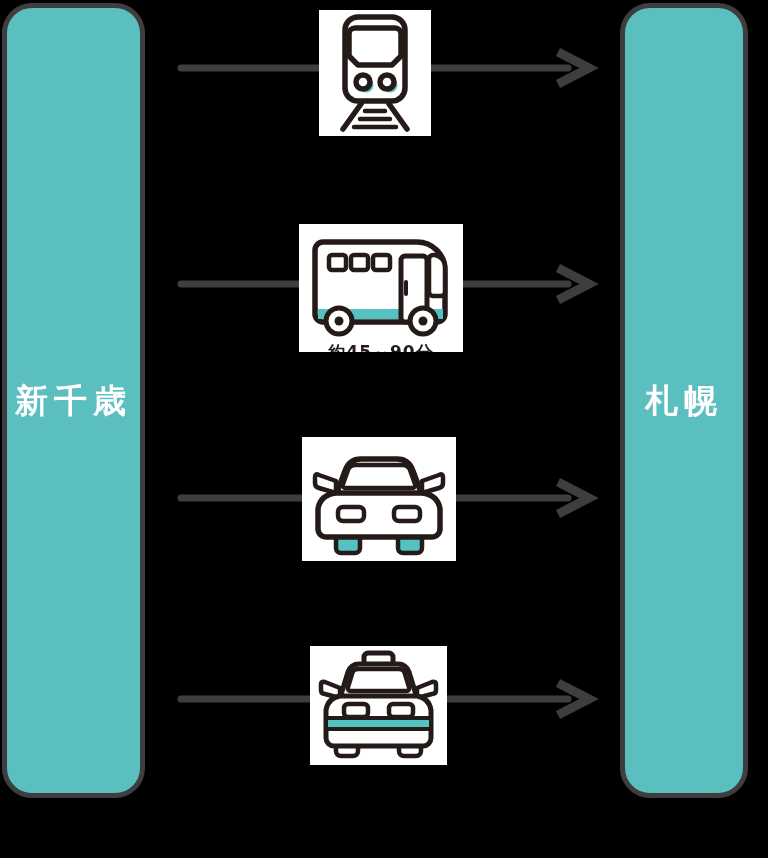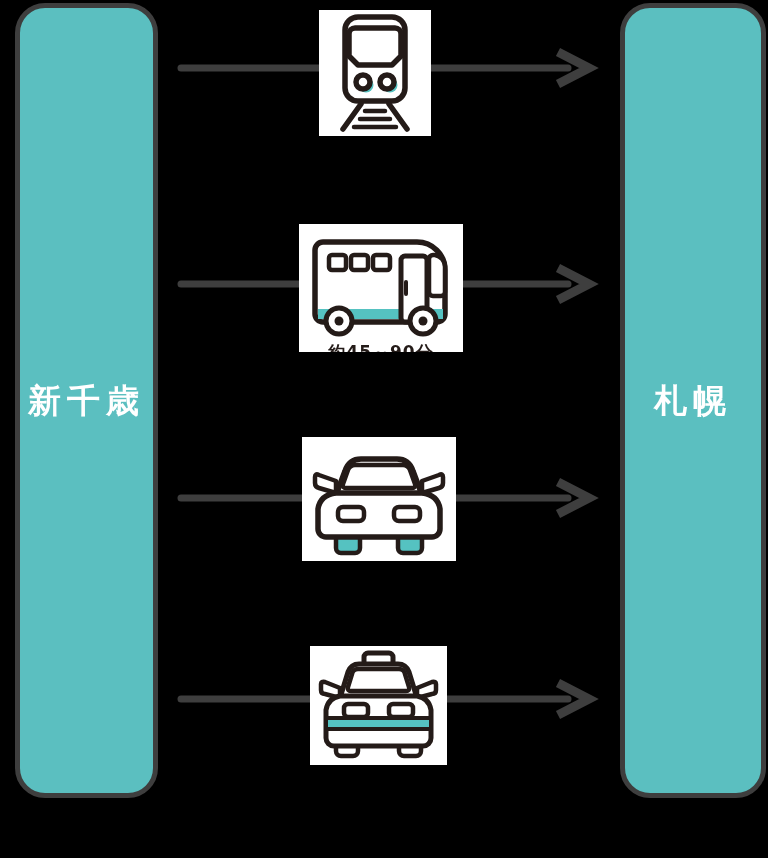--- a/index.html
+++ b/index.html
@@ -15,22 +15,22 @@
   html,body{margin:0;padding:0;background:var(--bg);}
   #canvas{
     position:relative;width:768px;height:858px;background:var(--bg);
     overflow:hidden;font-family:"DejaVu Sans",sans-serif;
   }
   .pill{
     position:absolute;top:3px;height:795px;box-sizing:border-box;
     background:var(--teal);border:5px solid var(--outline);border-radius:30px;
     display:flex;align-items:center;justify-content:center;
   }
-  .pill-left{left:15px;width:143px;}
-  .pill-right{left:620px;width:146px;}
+  .pill-left{left:2px;width:143px;}
+  .pill-right{left:620px;width:128px;}
   .pill-label{
     color:var(--label);font-size:33px;font-weight:600;letter-spacing:6px;
     text-align:center;line-height:1.45;
   }
   .arrow{position:absolute;left:176px;width:424px;height:40px;z-index:1;}
   .icon-box{
     position:absolute;background:var(--box);z-index:2;overflow:hidden;
   }
   .box-train{left:319px;top:10px;width:112px;height:126px;}
   .box-bus{left:299px;top:224px;width:164px;height:128px;}

